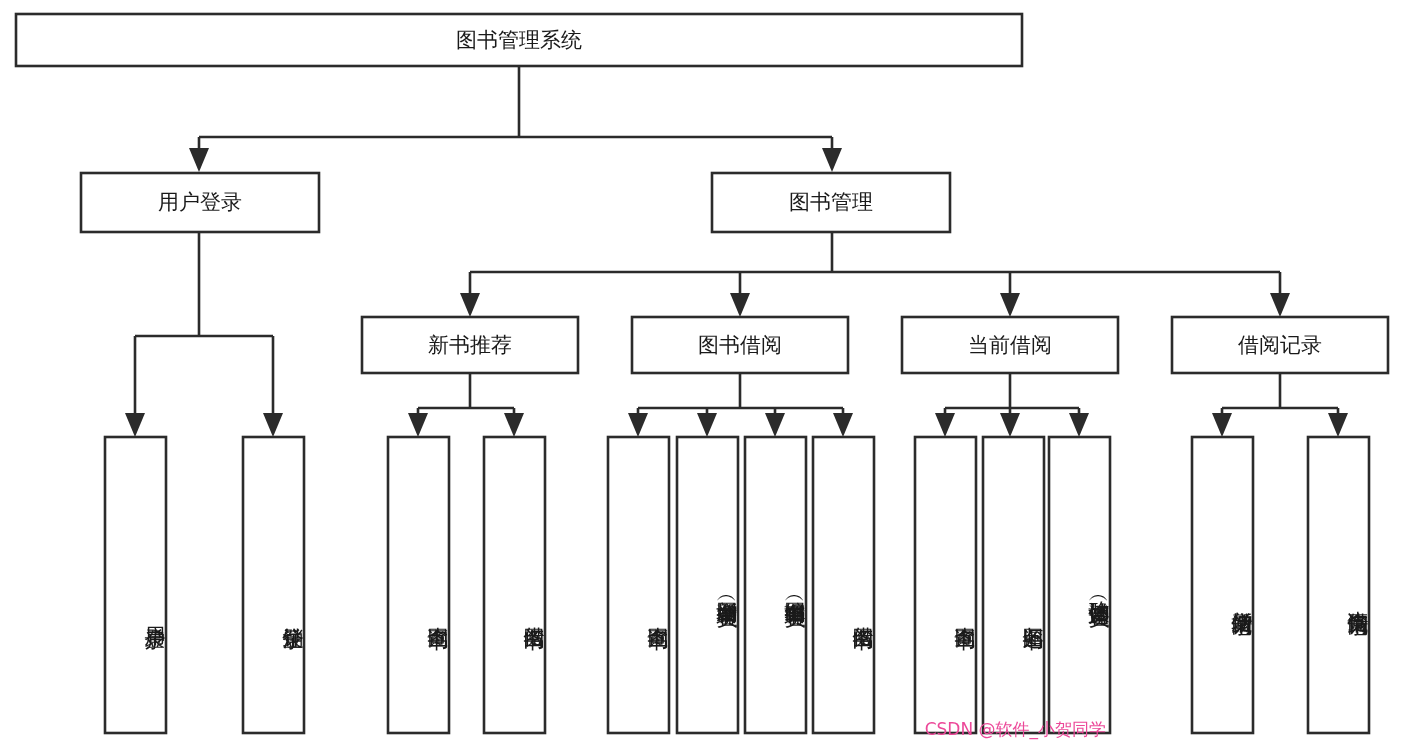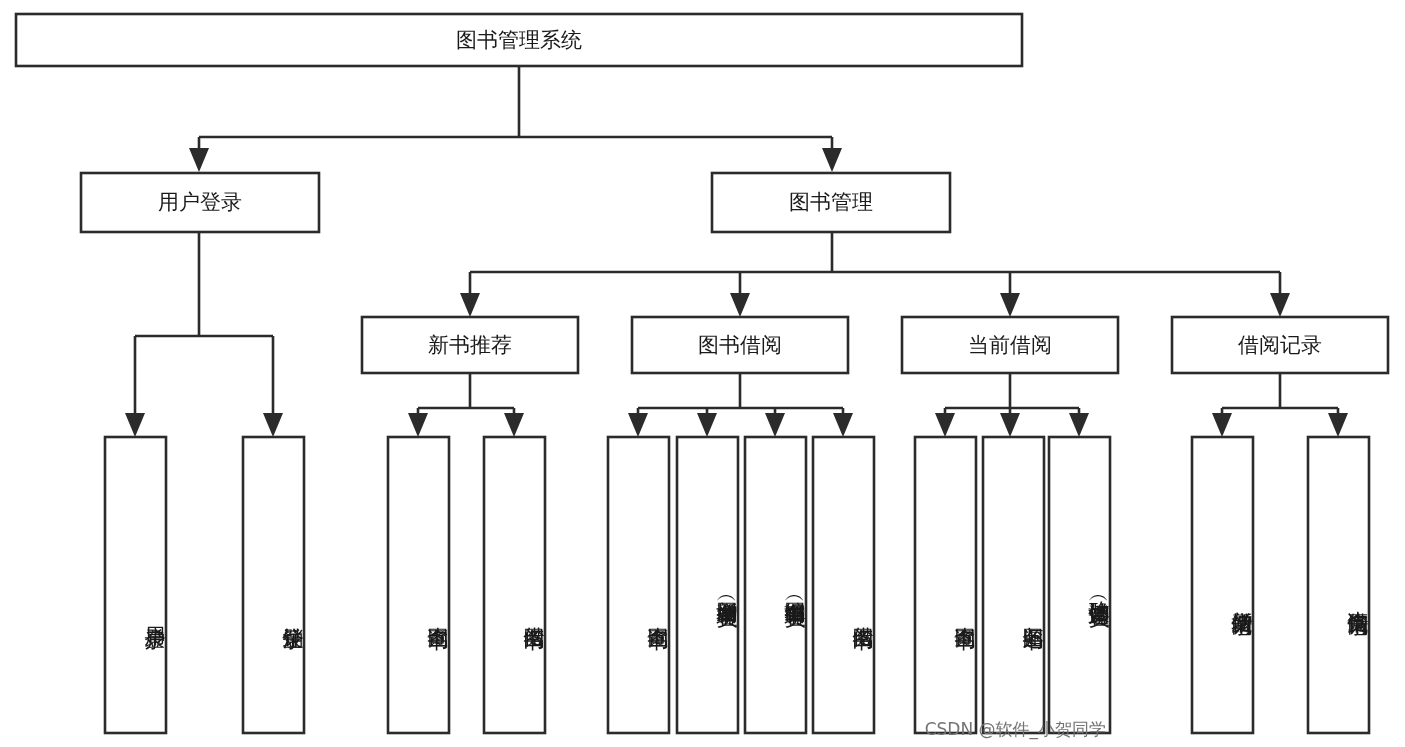--- a/index.html
+++ b/index.html
@@ -62,21 +62,21 @@
     justify-content: center;
     white-space: nowrap;
     pointer-events: none;
   }
   .watermark {
     position: absolute;
     right: 8px;
     bottom: 6px;
     font-family: "DejaVu Sans", "Liberation Sans", sans-serif;
     font-size: 17px;
-    color: #737373;
+    color: #ec4899;
     white-space: nowrap;
   }
 </style>
 </head>
 <body>
 
 <div id="diagram-root">
 
   <svg id="tree-svg" viewBox="0 0 1405 747">
 

